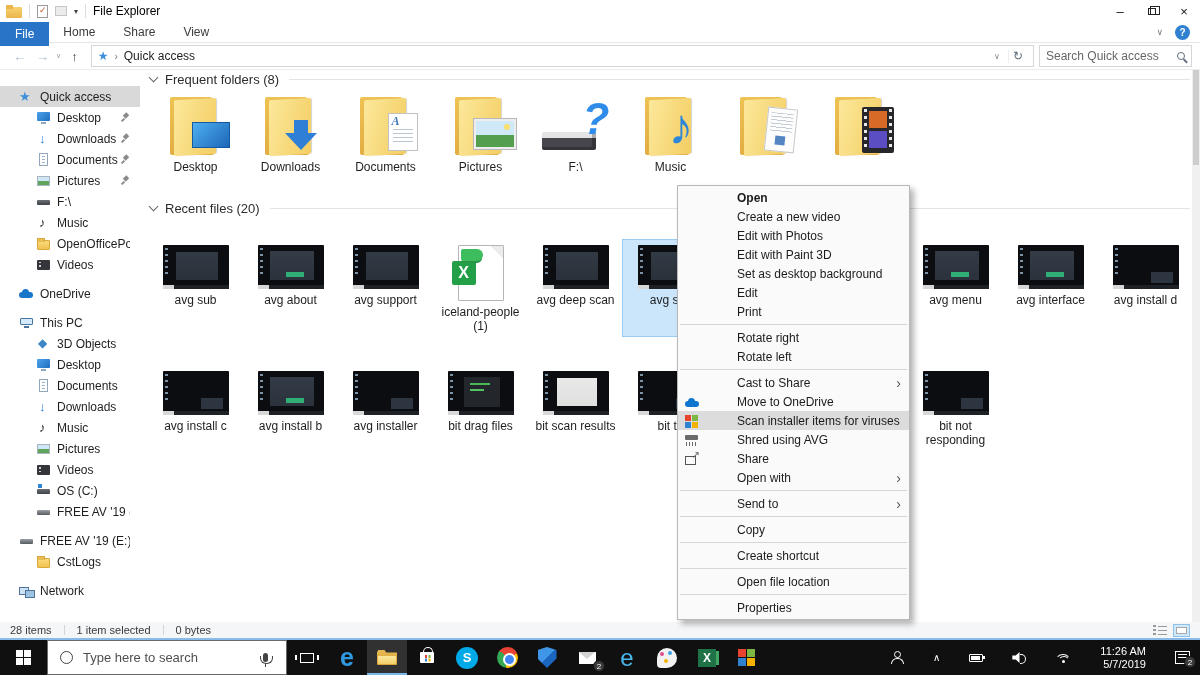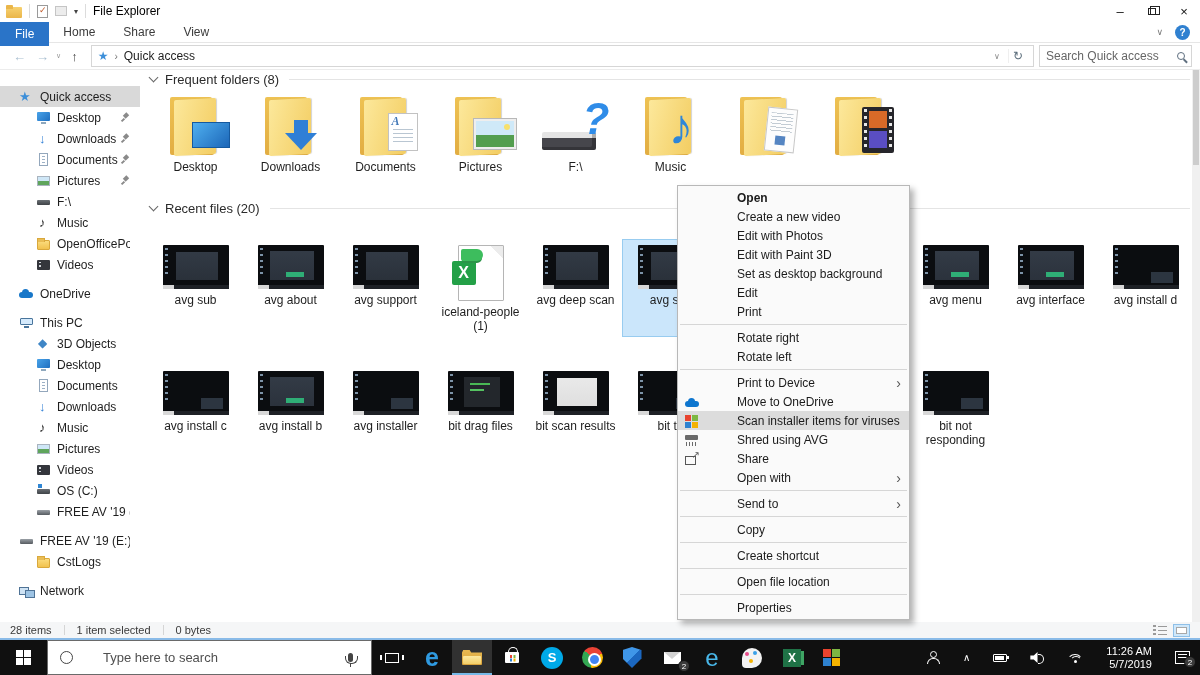--- a/index.html
+++ b/index.html
@@ -174,21 +174,21 @@
   .mi-share::before{content:"";position:absolute;left:1px;bottom:2px;width:9px;height:7px;border:1.2px solid #555;}
   .mi-share::after{content:"↗";position:absolute;right:0;top:-2px;font-size:10px;color:#555;}
 
   
   .taskbar{position:absolute;bottom:0;left:0;right:0;height:35px;background:#101010;display:flex;align-items:stretch;z-index:100;}
   .tb-btn{width:40px;display:flex;align-items:center;justify-content:center;position:relative;}
   .tb-btn.start{width:47px;}
   .tb-btn.active{background:rgba(255,255,255,.14);box-shadow:inset 0 -2px 0 #76b9e8;}
   .win-logo{position:relative;width:15px;height:15px;}
   .win-logo::before{content:"";position:absolute;left:0;top:0;width:7px;height:7px;background:#fff;box-shadow:8px 0 0 #fff,0 8px 0 #fff,8px 8px 0 #fff;}
-  .tb-search{width:325px;background:#fff;display:flex;align-items:center;padding:0 12px;border:1px solid #6a6a6a;gap:20px;}
+  .tb-search{width:240px;background:#fff;display:flex;align-items:center;padding:0 12px;border:1px solid #6a6a6a;}
   .cortana-circle{width:13px;height:13px;border:1.5px solid #444;border-radius:50%;flex:none;}
   .tb-search-text{margin-left:10px;color:#4f4f4f;font-size:13px;white-space:nowrap;}
   .mic{position:relative;width:5px;height:9px;background:#444;border-radius:3px;margin-left:auto;margin-right:6px;flex:none;}
   .mic::before{content:"";position:absolute;left:-3.5px;top:3px;width:11px;height:7px;border:1.2px solid #444;border-top:none;border-radius:0 0 6px 6px;}
   .mic::after{content:"";position:absolute;left:1.8px;bottom:-5px;width:1.5px;height:4px;background:#444;}
   .tv{position:relative;width:14px;height:10px;border:1.5px solid #fff;}
   .tv::before{content:"";position:absolute;left:-6px;top:1px;width:2px;height:5px;background:#fff;}
   .tv::after{content:"";position:absolute;right:-6px;top:1px;width:2px;height:5px;background:#fff;}
   .edge-e::before{content:"e";color:#2f9ae0;font-size:25px;font-weight:700;}
   .tb-folder{position:relative;width:20px;height:15px;}
@@ -206,21 +206,21 @@
   .mail::before{content:"";position:absolute;left:0;top:0;border-left:8.5px solid transparent;border-right:8.5px solid transparent;border-top:7px solid #d2d2d2;}
   .badge{position:absolute;right:2px;bottom:3px;width:12px;height:12px;border-radius:50%;background:#3b3b3b;color:#fff;font-size:8px;line-height:12px;text-align:center;border:1px solid #101010;}
   .iee::before{content:"e";color:#49b8ea;font-size:24px;}
   .pnt{position:relative;width:20px;height:20px;border-radius:50% 50% 50% 4px;background:#f2f2f2;}
   .pnt::before{content:"";position:absolute;left:3px;top:4px;width:4px;height:4px;border-radius:50%;background:#e84c8b;box-shadow:8px -1px 0 #3aa0e8,4px 7px 0 #f5b400;}
   .xls{position:relative;width:18px;height:18px;background:#1f7246;}
   .xls::before{content:"X";position:absolute;left:0;top:0;width:18px;text-align:center;line-height:18px;color:#fff;font-weight:700;font-size:12px;}
   .xls::after{content:"";position:absolute;right:-3px;top:2px;width:3px;height:14px;background:#3fa564;}
   .avgq{position:relative;width:18px;height:18px;}
   .avgq::before{content:"";position:absolute;left:0;top:0;width:8px;height:8px;background:#e8432e;box-shadow:9px 0 0 #7db742,0 9px 0 #2e82d0,9px 9px 0 #f3b200;}
-  .tray{margin-left:auto;display:flex;align-items:center;gap:23px;padding-right:10px;}
+  .tray{margin-left:auto;display:flex;align-items:center;gap:29px;padding-right:10px;}
   .ppl{position:relative;width:14px;height:13px;}
   .ppl::before{content:"";position:absolute;left:4px;top:0;width:5px;height:5px;border:1.3px solid #fff;border-radius:50%;}
   .ppl::after{content:"";position:absolute;left:1px;bottom:0;width:11px;height:5px;border:1.3px solid #fff;border-bottom:none;border-radius:6px 6px 0 0;}
   .chevup{color:#fff;font-size:10px;}
   .chevup::before{content:"∧";}
   .bat{position:relative;width:14px;height:8px;border:1px solid #fff;border-radius:1px;}
   .bat::before{content:"";position:absolute;right:-3px;top:1.5px;width:2px;height:3px;background:#fff;}
   .bat::after{content:"";position:absolute;left:1px;top:1px;bottom:1px;width:9px;background:#fff;}
   .spk{position:relative;width:14px;height:11px;}
   .spk::before{content:"";position:absolute;left:0;top:0;width:9px;height:11px;background:#fff;clip-path:polygon(0 32%,38% 32%,80% 0,80% 100%,38% 68%,0 68%);}
@@ -641,21 +641,21 @@
       <span class="menu-label">Rotate left</span>
 
     </div>
     <div class="menu-row sep">
       
       
       
     </div>
     <div class="menu-row sub">
       <span class="mi"></span>
-      <span class="menu-label">Print to Device</span>
+      <span class="menu-label">Cast to Share</span>
       <span class="chev">›</span>
     </div>
     <div class="menu-row">
       <span class="mi mi-onedrive-cloud"></span>
       <span class="menu-label">Move to OneDrive</span>
 
     </div>
     <div class="menu-row highlighted">
       <span class="mi mi-avg-squares"></span>
       <span class="menu-label">Scan installer items for viruses</span>

